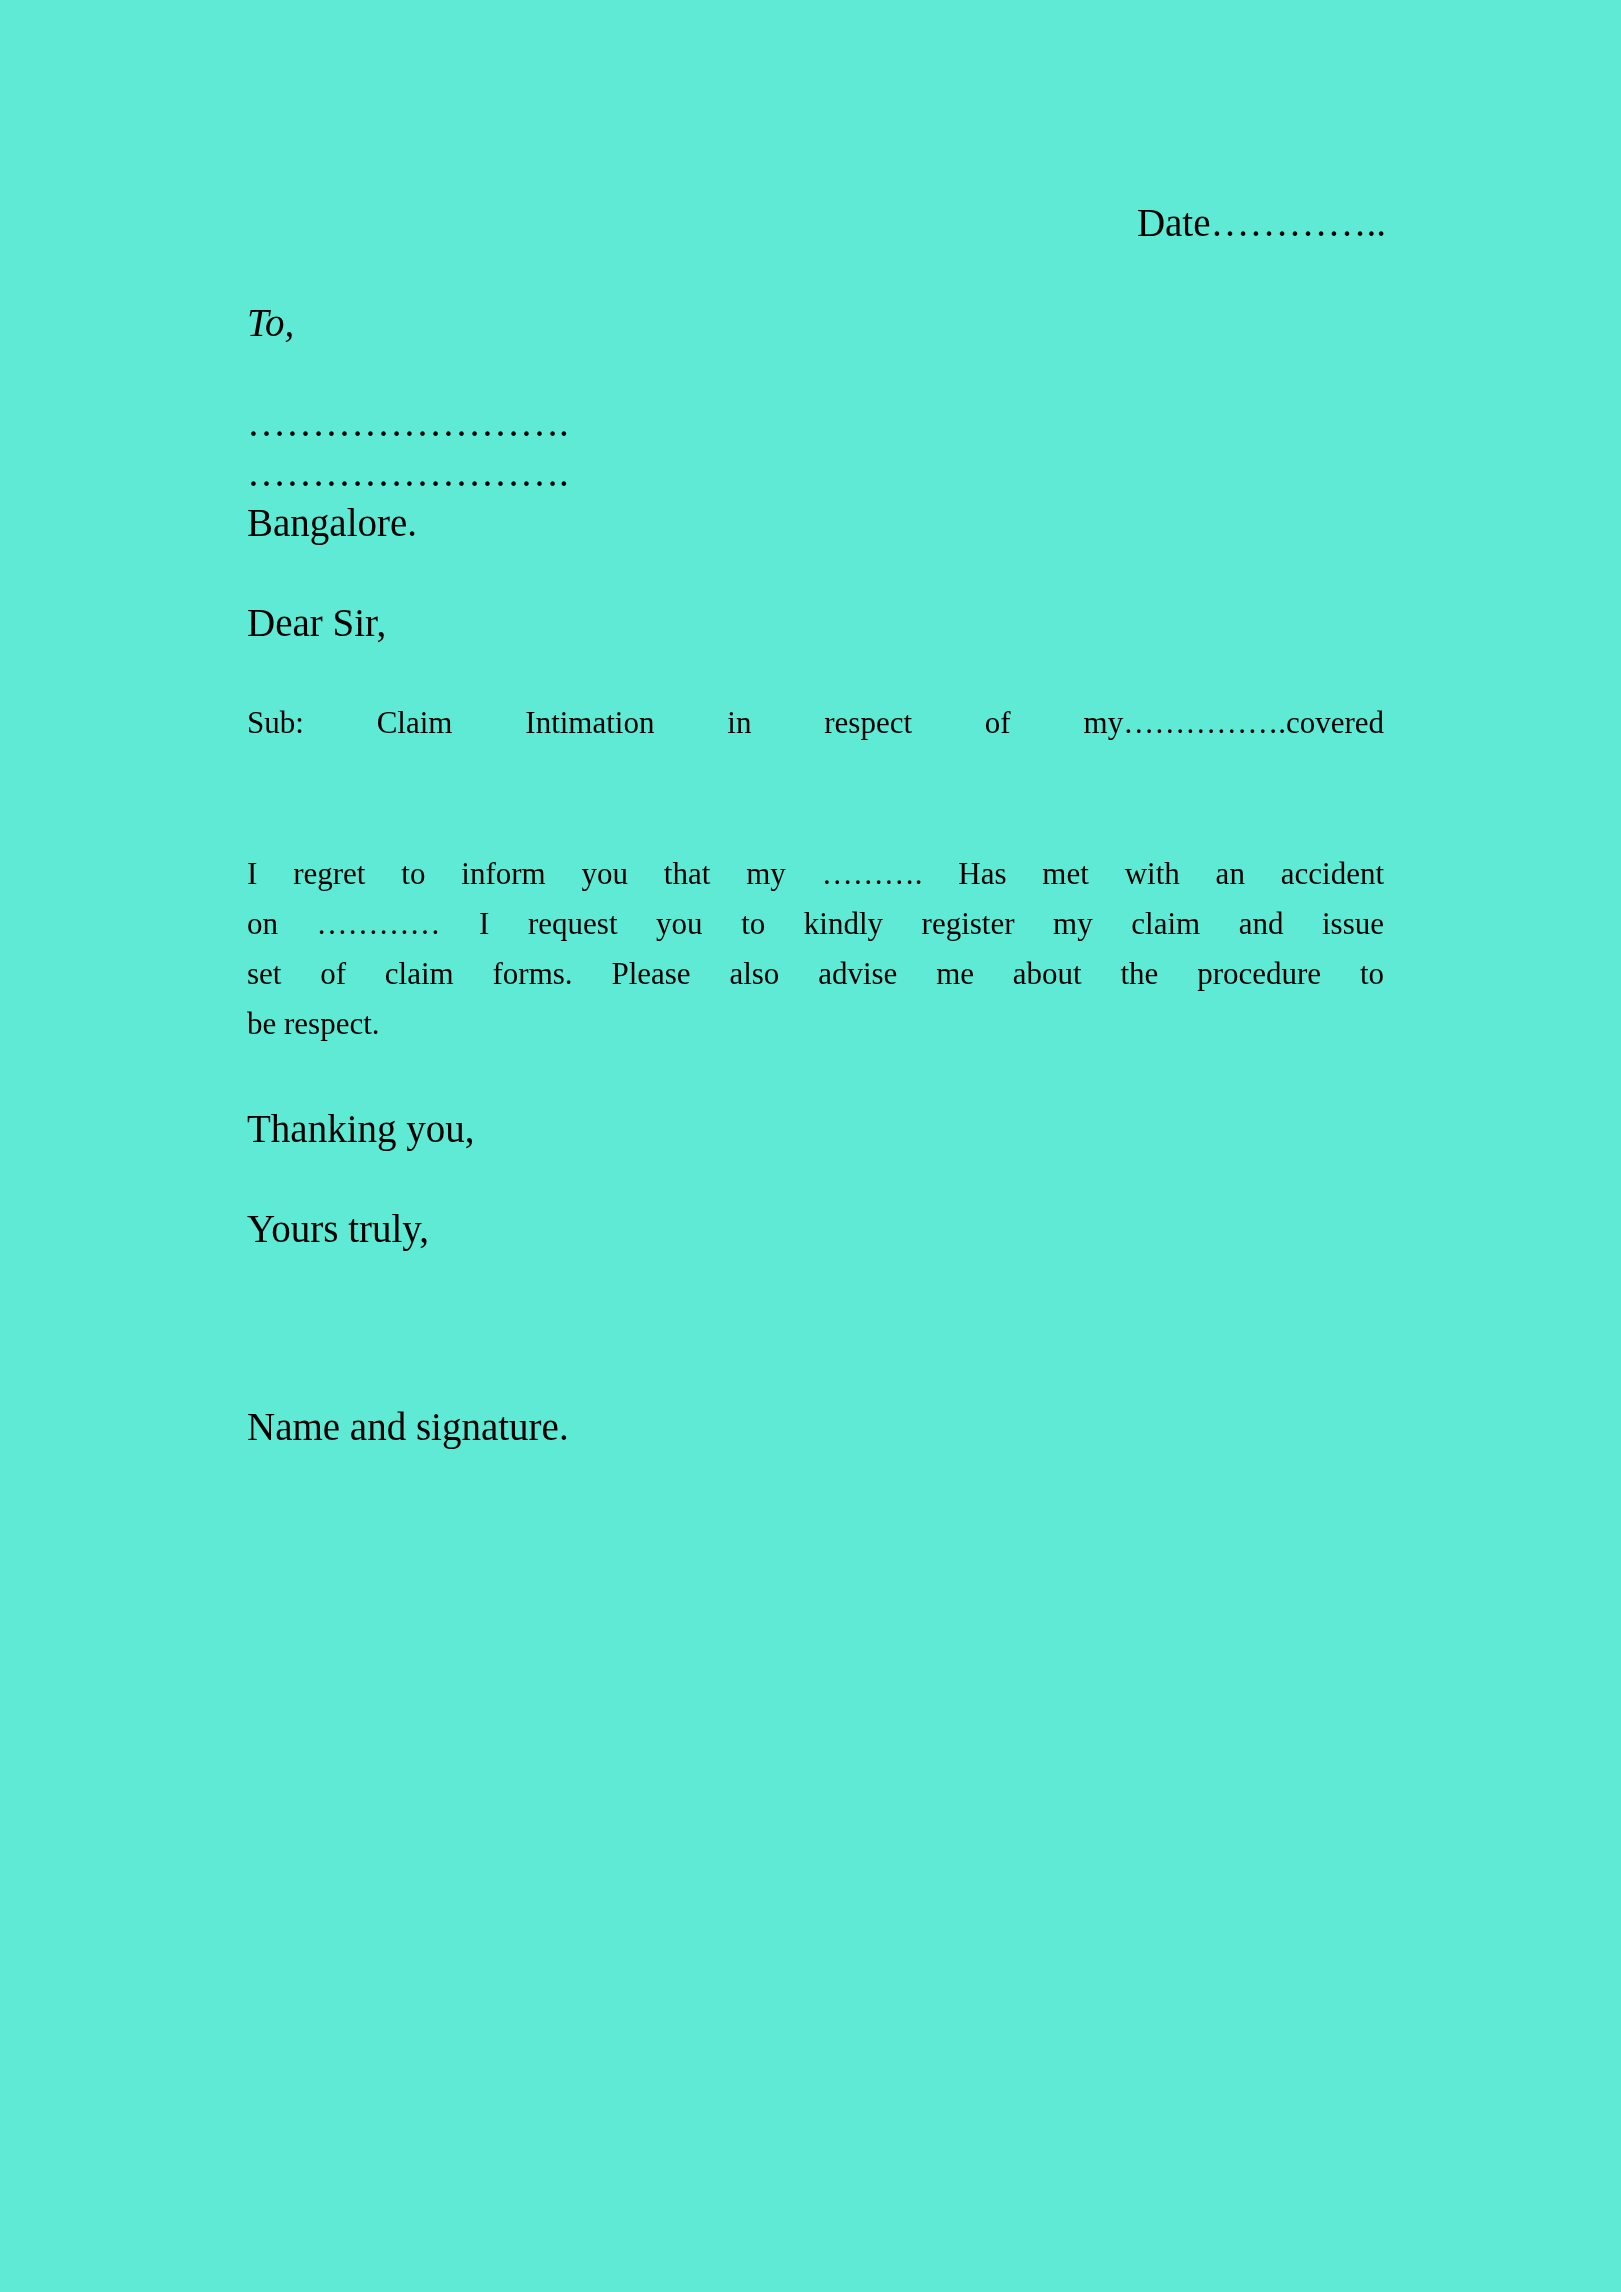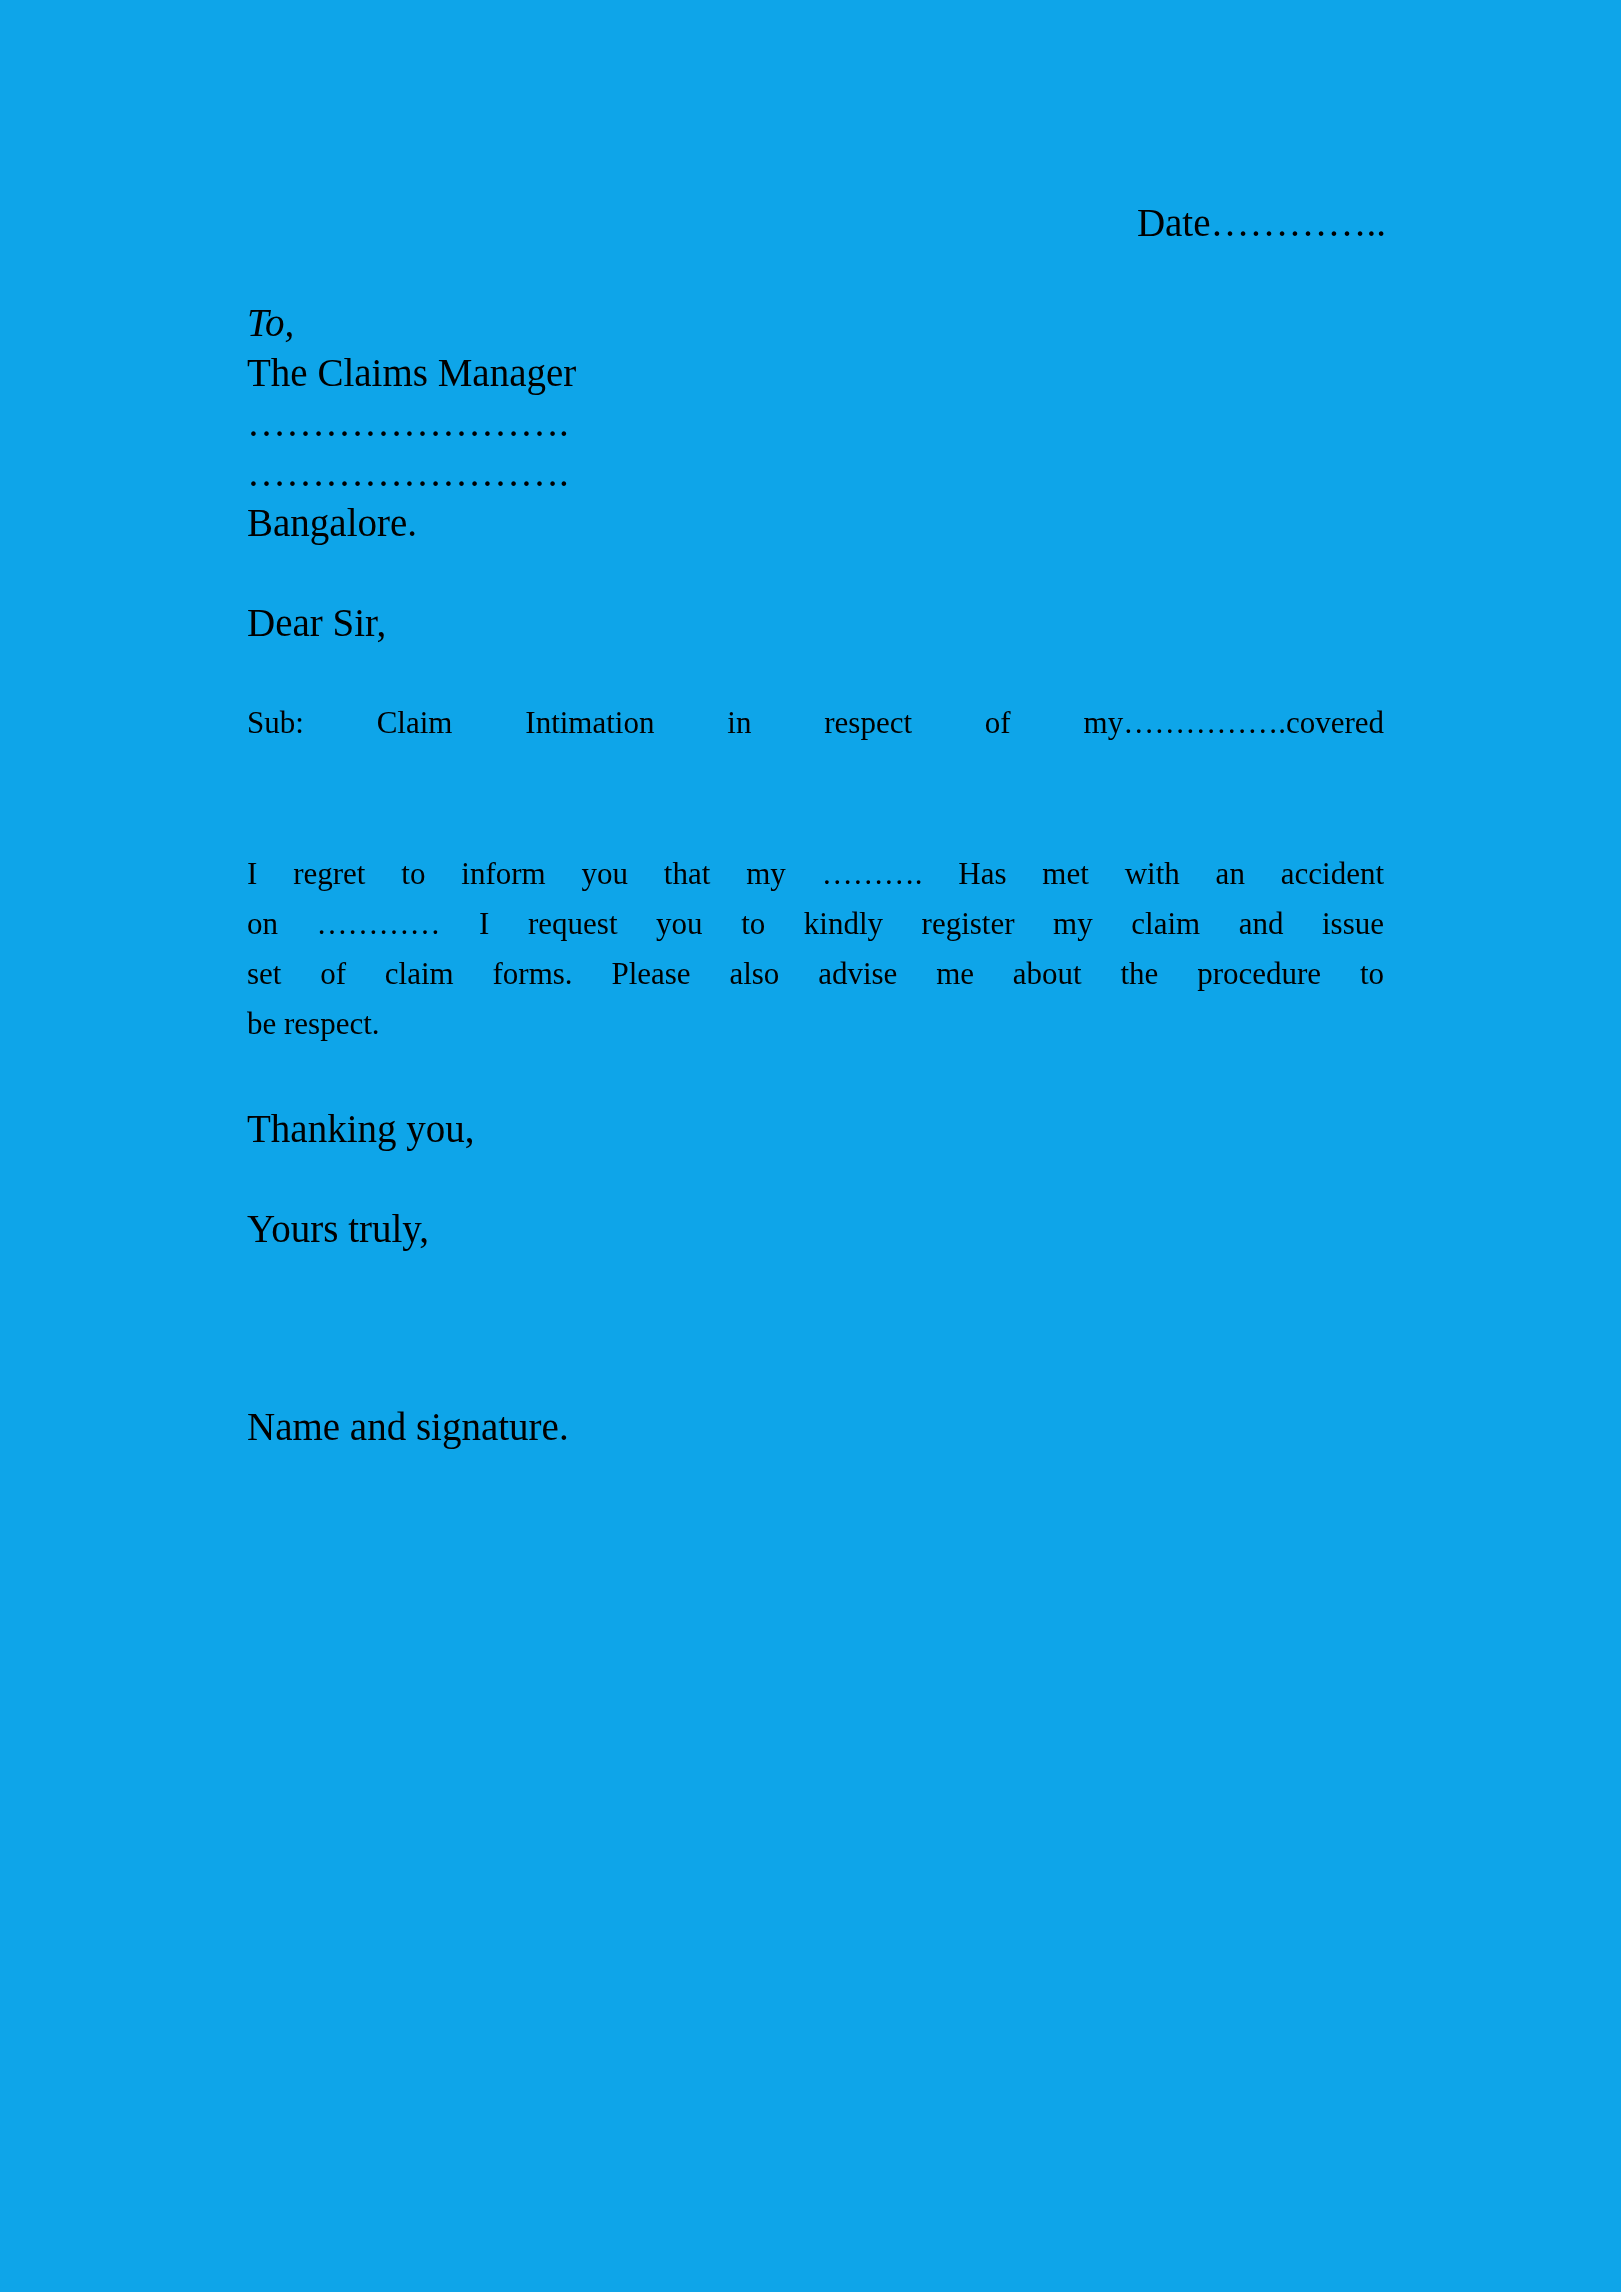--- a/index.html
+++ b/index.html
@@ -13,21 +13,21 @@
       position: relative;
       overflow: hidden;
       font-family: "Liberation Serif", "DejaVu Serif", serif;
       color: #000000;
     }
     .page {
       position: absolute;
       left: 0; top: 0;
       width: 1621px;
       height: 2293px;
-      background: #0ea5e9;
+      background: #5eead4;
     }
     .line {
       position: absolute;
       left: 247px;
       font-size: 39px;
       line-height: 50px;
       white-space: nowrap;
       margin: 0;
     }
     .date {
@@ -58,21 +58,20 @@
     }
   </style>
 </head>
 <body>
 
 <div class="page">
 
   <p class="line date">Date…………..</p>
 
   <p class="line" style="top:298px;font-style:italic;">To,</p>
-  <p class="line" style="top:348px;">The Claims Manager</p>
   <p class="line" style="top:398px;">…………………….</p>
   <p class="line" style="top:448px;">…………………….</p>
   <p class="line" style="top:498px;">Bangalore.</p>
 
   <p class="line" style="top:598px;text-align:center;">Dear Sir,</p>
 
   <div class="justified" style="top:698px;">
     <span class="just-line" style="white-space: normal;">Sub: Claim Intimation in respect of my…………….covered</span>
   </div>
 

